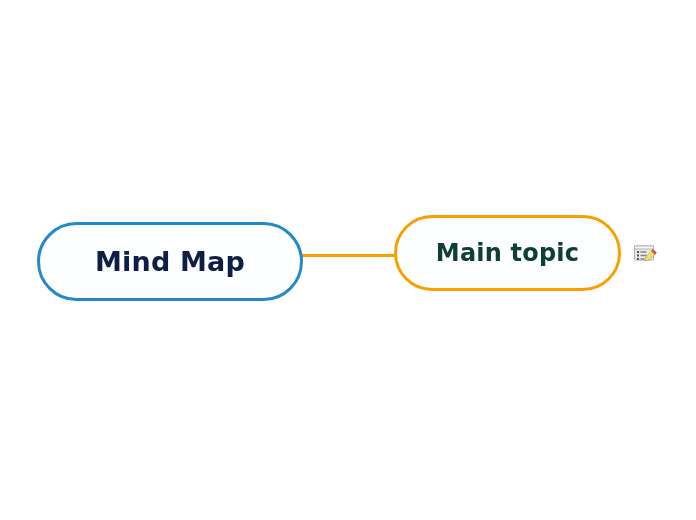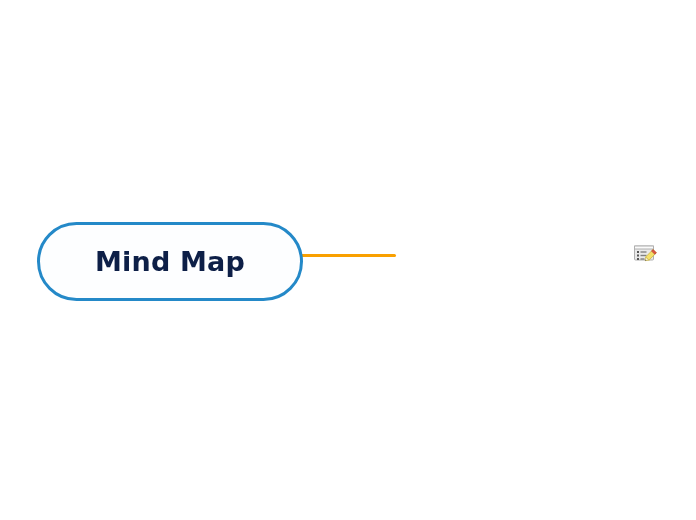--- a/index.html
+++ b/index.html
@@ -91,20 +91,23 @@
 <body>
 
 <div id="mindmap-canvas">
 
   <div class="connector"></div>
 
   <div class="node node-root">
     <span class="node-label">Mind Map</span>
   </div>
 
+  <div class="node node-child">
+    <span class="node-label">Main topic</span>
+  </div>
 
   <div class="edit-note-icon">
     <svg width="24" height="24" viewBox="0 0 24 24" xmlns="http://www.w3.org/2000/svg">
       <rect x="1.5" y="4" width="19" height="14" rx="1" fill="#e9e9e9" stroke="#b0b0b0" stroke-width="1"></rect>
       <rect x="1.5" y="4" width="19" height="3" fill="#fbfbfb" stroke="#b0b0b0" stroke-width="1"></rect>
       <rect x="4" y="9" width="2" height="2" fill="#555555"></rect>
       <rect x="4" y="12.5" width="2" height="2" fill="#555555"></rect>
       <rect x="4" y="16" width="2" height="2" fill="#555555"></rect>
       <rect x="7.5" y="9.3" width="6" height="1.4" fill="#808080"></rect>
       <rect x="7.5" y="12.8" width="6" height="1.4" fill="#808080"></rect>

